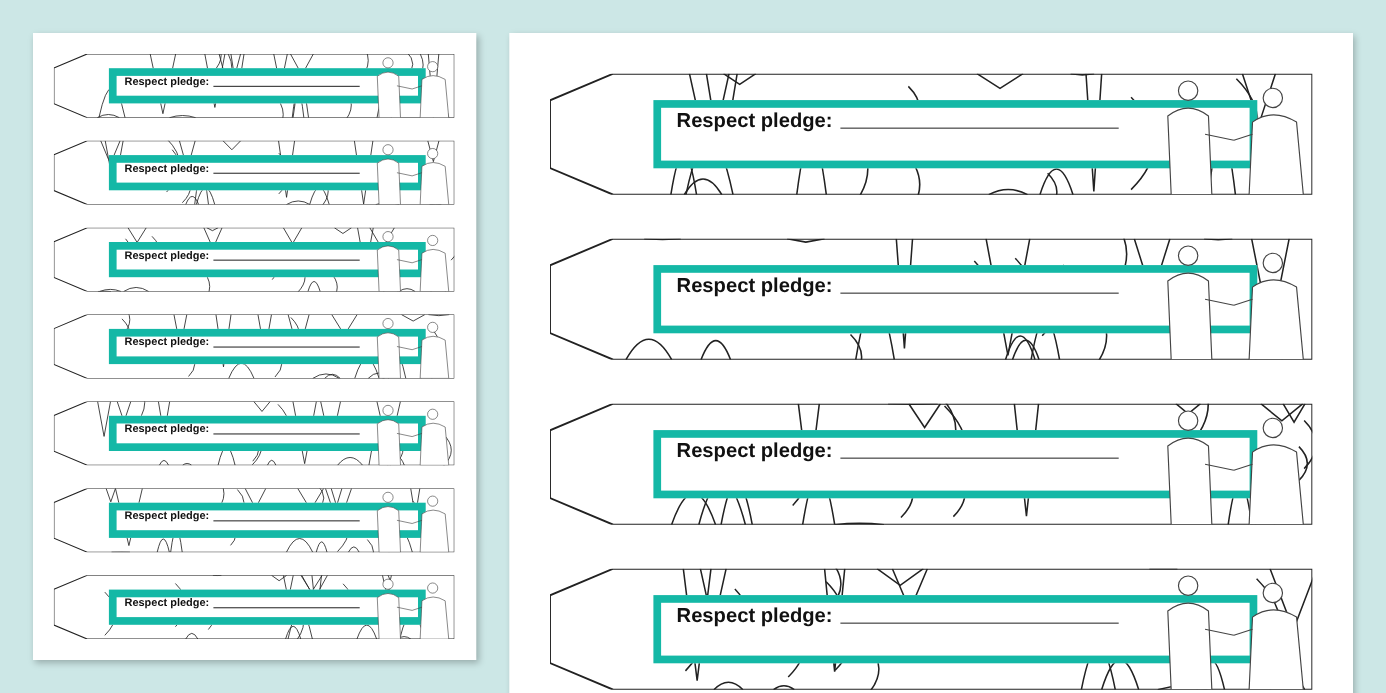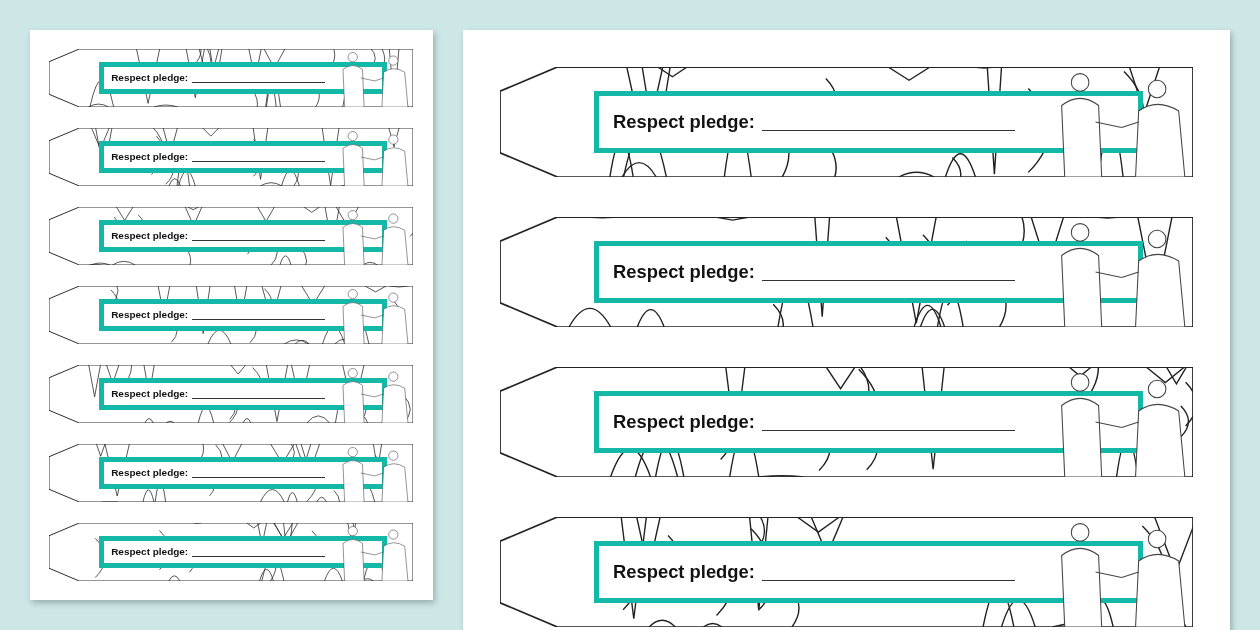--- a/index.html
+++ b/index.html
@@ -2,21 +2,21 @@
 <html><head>
 <meta charset="utf-8">
 <style>
   html,body{margin:0;padding:0;}
   body{width:1260px;height:630px;background:#cce7e6;position:relative;overflow:hidden;font-family:"DejaVu Sans",sans-serif;}
   .page{position:absolute;background:#fff;box-shadow:2px 3px 6px rgba(0,0,0,0.25);}
   #page-left{left:30px;top:30px;width:403px;height:570px;}
   #page-right{left:463px;top:30px;width:767px;height:620px;}
   .strip{position:absolute;}
   .strip svg.outline{position:absolute;left:0;top:0;}
-  .label-box{position:absolute;background:#fff;border:5px solid #14b8a6;box-sizing:border-box;display:flex;align-items:center;}
+  .label-box{position:absolute;background:#fff;border:7px solid #14b8a6;box-sizing:border-box;display:flex;}
   .label-text{font-family:"Liberation Sans",sans-serif;font-weight:bold;color:#111;white-space:nowrap;}
   .line{border-bottom:1px solid #333;flex:0 0 auto;}
   .people{position:absolute;}
 </style>
 </head>
 <body style="background: rgb(204, 231, 230);">
 
 <div class="page" id="page-left">
     <div class="strip" style="left: 19px; top: 19px; width: 364px; height: 58px;">
       <svg class="outline" width="364" height="58">

